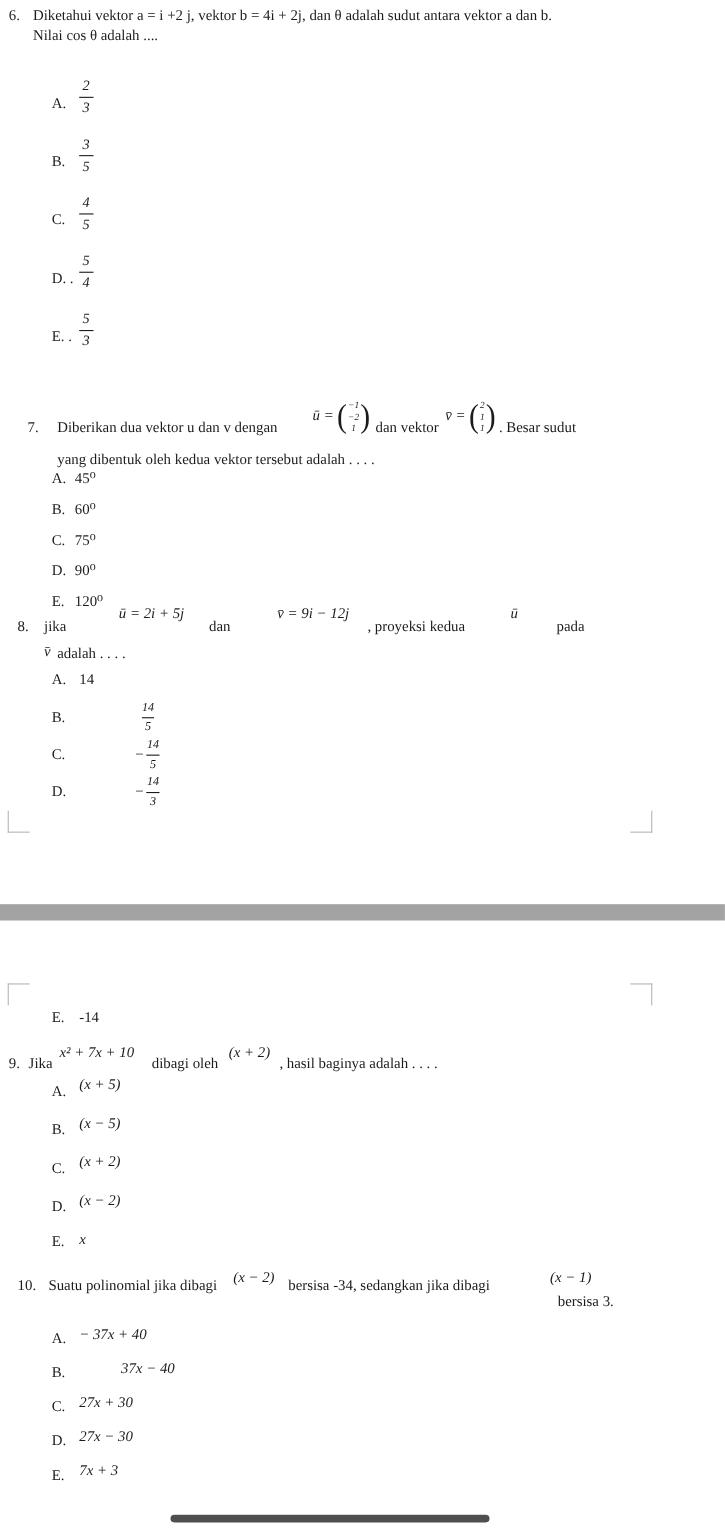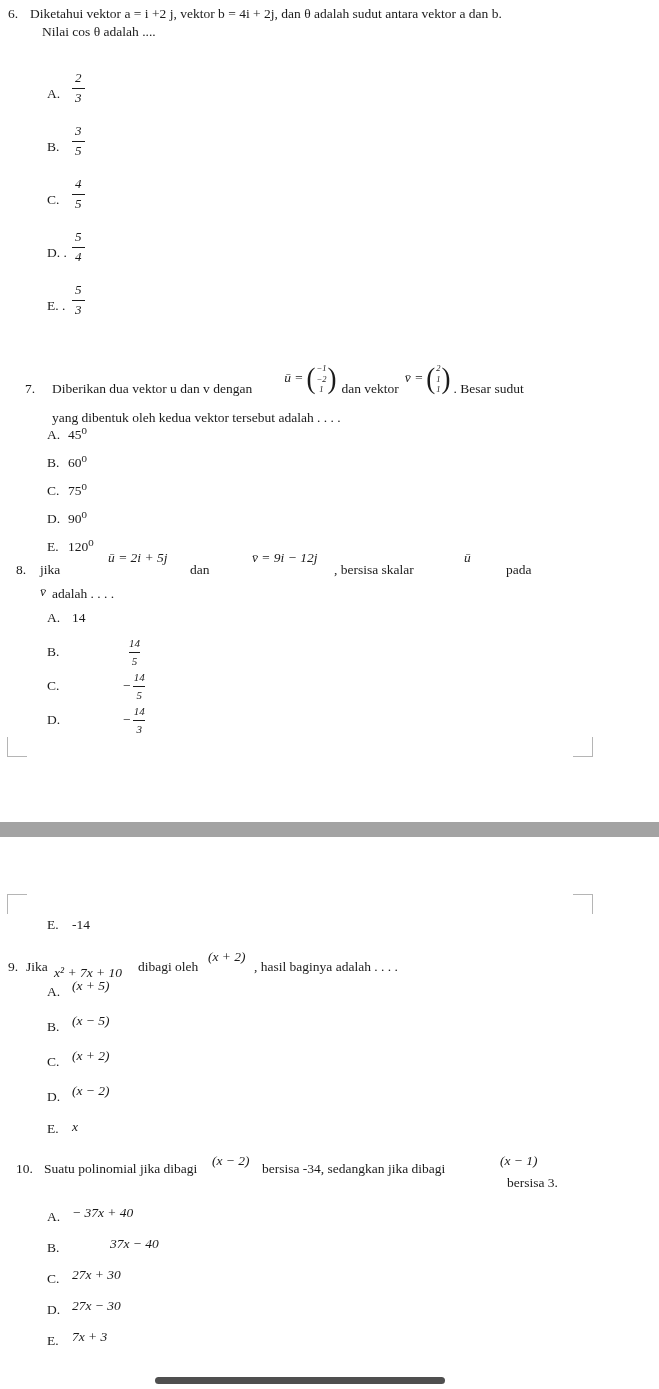--- a/index.html
+++ b/index.html
@@ -35,21 +35,21 @@
 </style>
 </head>
 <body>
 
 <div class="canvas">
 
   <section class="page page1">
 
     <span class="txt abs" style="left:8px; top:6px;">6.</span>
     <span class="txt abs" style="left:30px; top:6px;">Diketahui vektor a = i +2 j, vektor b = 4i + 2j, dan θ adalah sudut antara vektor a dan b.</span>
-    <span class="txt abs" style="left:42px; top:24px;">Nilai cos θ adalah ....</span>
+    <span class="txt abs" style="left:30px; top:24px;">Nilai cos θ adalah ....</span>
 
     <div class="abs frac-row" style="left:47px; top:70px;">
       <span class="txt opt-label">A.</span>
       <span class="frac">
         <span class="num">2</span>
         <span class="den">3</span>
       </span>
     </div>
     <div class="abs frac-row" style="left:47px; top:123px;">
       <span class="txt opt-label">B.</span>
@@ -132,21 +132,21 @@
       <span class="txt opt-label" style="min-width:21px;">E.</span>
       <span class="txt">120⁰</span>
     </div>
 
     <div class="abs" style="left:0; top:548px; width:659px; height:34px;">
       <span class="txt abs" style="left:16px; top:14px;">8.</span>
       <span class="txt abs" style="left:40px; top:14px;">jika</span>
       <span class="txt math abs" style="left:108px; top:2px;">ū = 2i + 5j</span>
       <span class="txt abs" style="left:190px; top:14px;">dan</span>
       <span class="txt math abs" style="left:252px; top:2px;">v̄ = 9i − 12j</span>
-      <span class="txt abs" style="left:334px; top:14px;">, bersisa skalar</span>
+      <span class="txt abs" style="left:334px; top:14px;">, proyeksi kedua</span>
       <span class="txt math abs" style="left:464px; top:2px;">ū</span>
       <span class="txt abs" style="left:506px; top:14px;">pada</span>
     </div>
     <div class="abs flexline" style="left:40px; top:586px;">
       <span class="txt math" style="position:relative; top:-2px;">v̄</span>
       <span class="txt" style="margin-left:6px;">adalah . . . .</span>
     </div>
 
     <div class="abs flexline" style="left:47px; top:610px;">
       <span class="txt opt-label">A.</span>
@@ -195,21 +195,21 @@
     <div class="crop tr" style="left:573px; top:57px;"></div>
 
     <div class="abs flexline" style="left:47px; top:80px;">
       <span class="txt opt-label">E.</span>
       <span class="txt">-14</span>
     </div>
 
     <div class="abs" style="left:0; top:110px; width:659px; height:30px;">
       <span class="txt abs" style="left:8px; top:12px;">9.</span>
       <span class="txt abs" style="left:26px; top:12px;">Jika</span>
-      <span class="txt math abs" style="left:54px; top:18px;">x² + 7x + 10</span>
+      <span class="txt math abs" style="left:54px; top:2px;">x² + 7x + 10</span>
       <span class="txt abs" style="left:138px; top:12px;">dibagi oleh</span>
       <span class="txt math abs" style="left:208px; top:2px;">(x + 2)</span>
       <span class="txt abs" style="left:254px; top:12px;">, hasil baginya adalah . . . .</span>
     </div>
 
     <div class="abs flexline" style="left:47px; top:147px;">
       <span class="txt opt-label">A.</span>
       <span class="txt math" style="position:relative; top:-6px;">(x + 5)</span>
     </div>
     <div class="abs flexline" style="left:47px; top:182px;">

